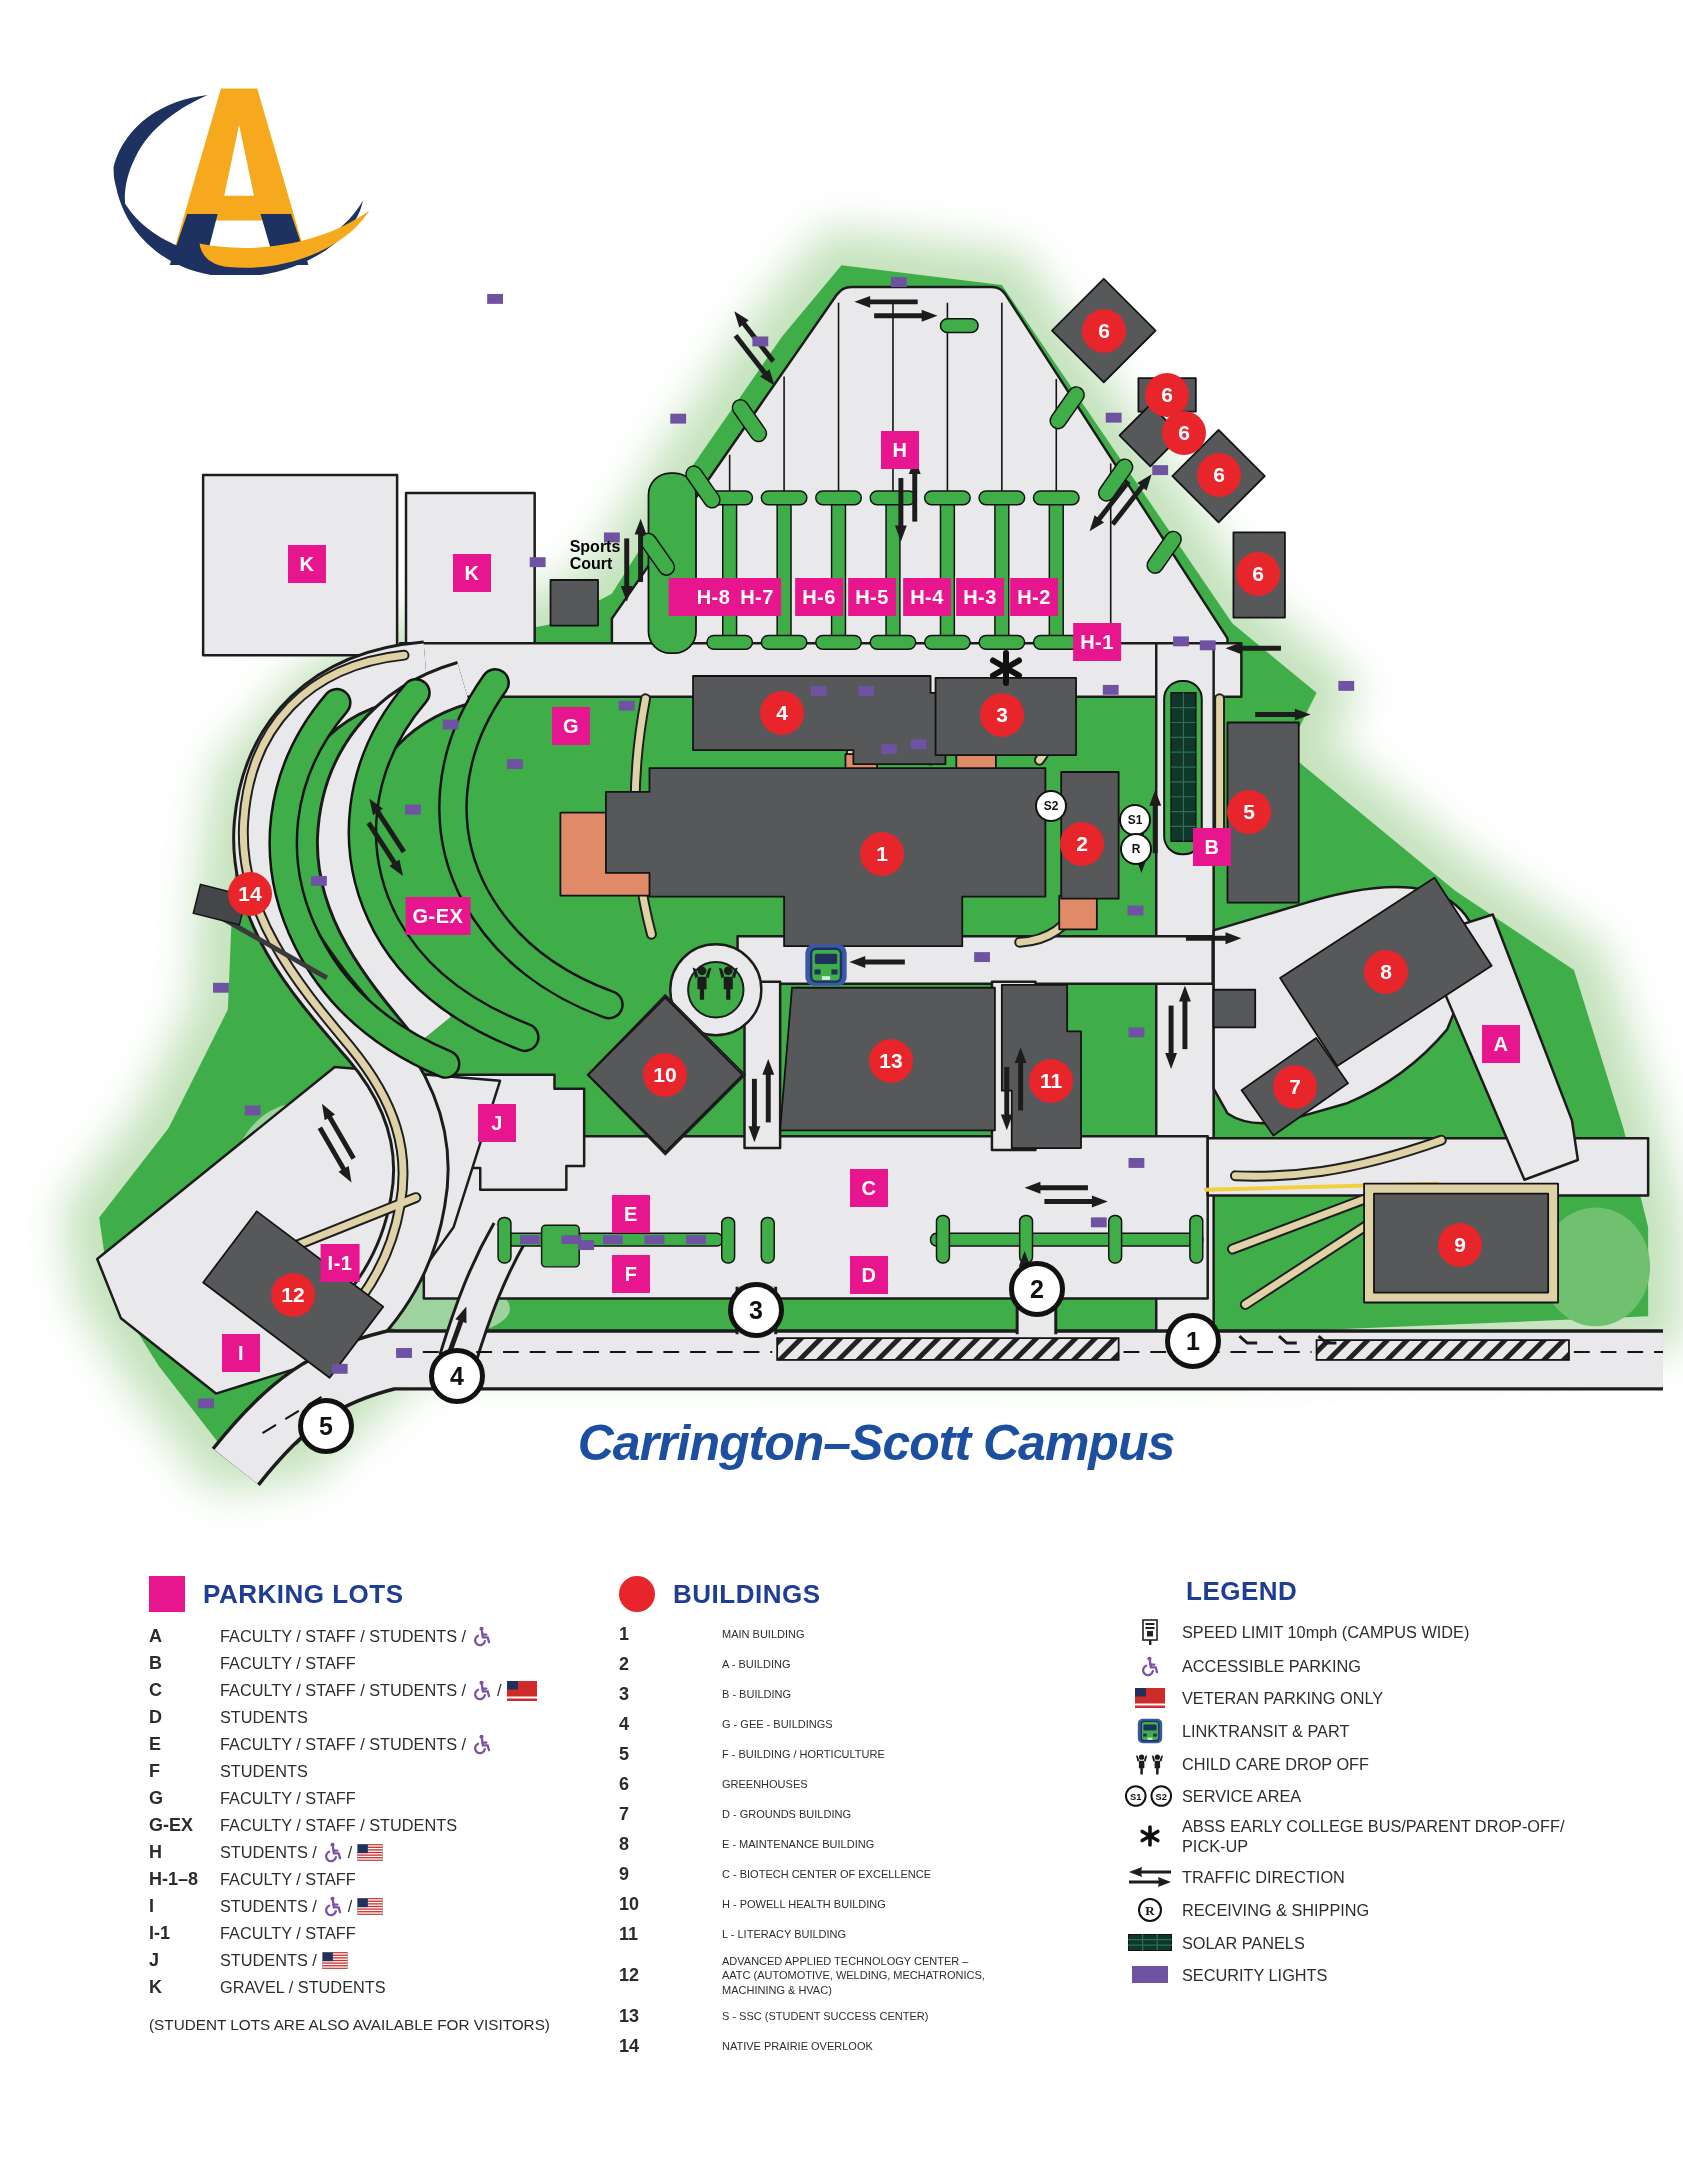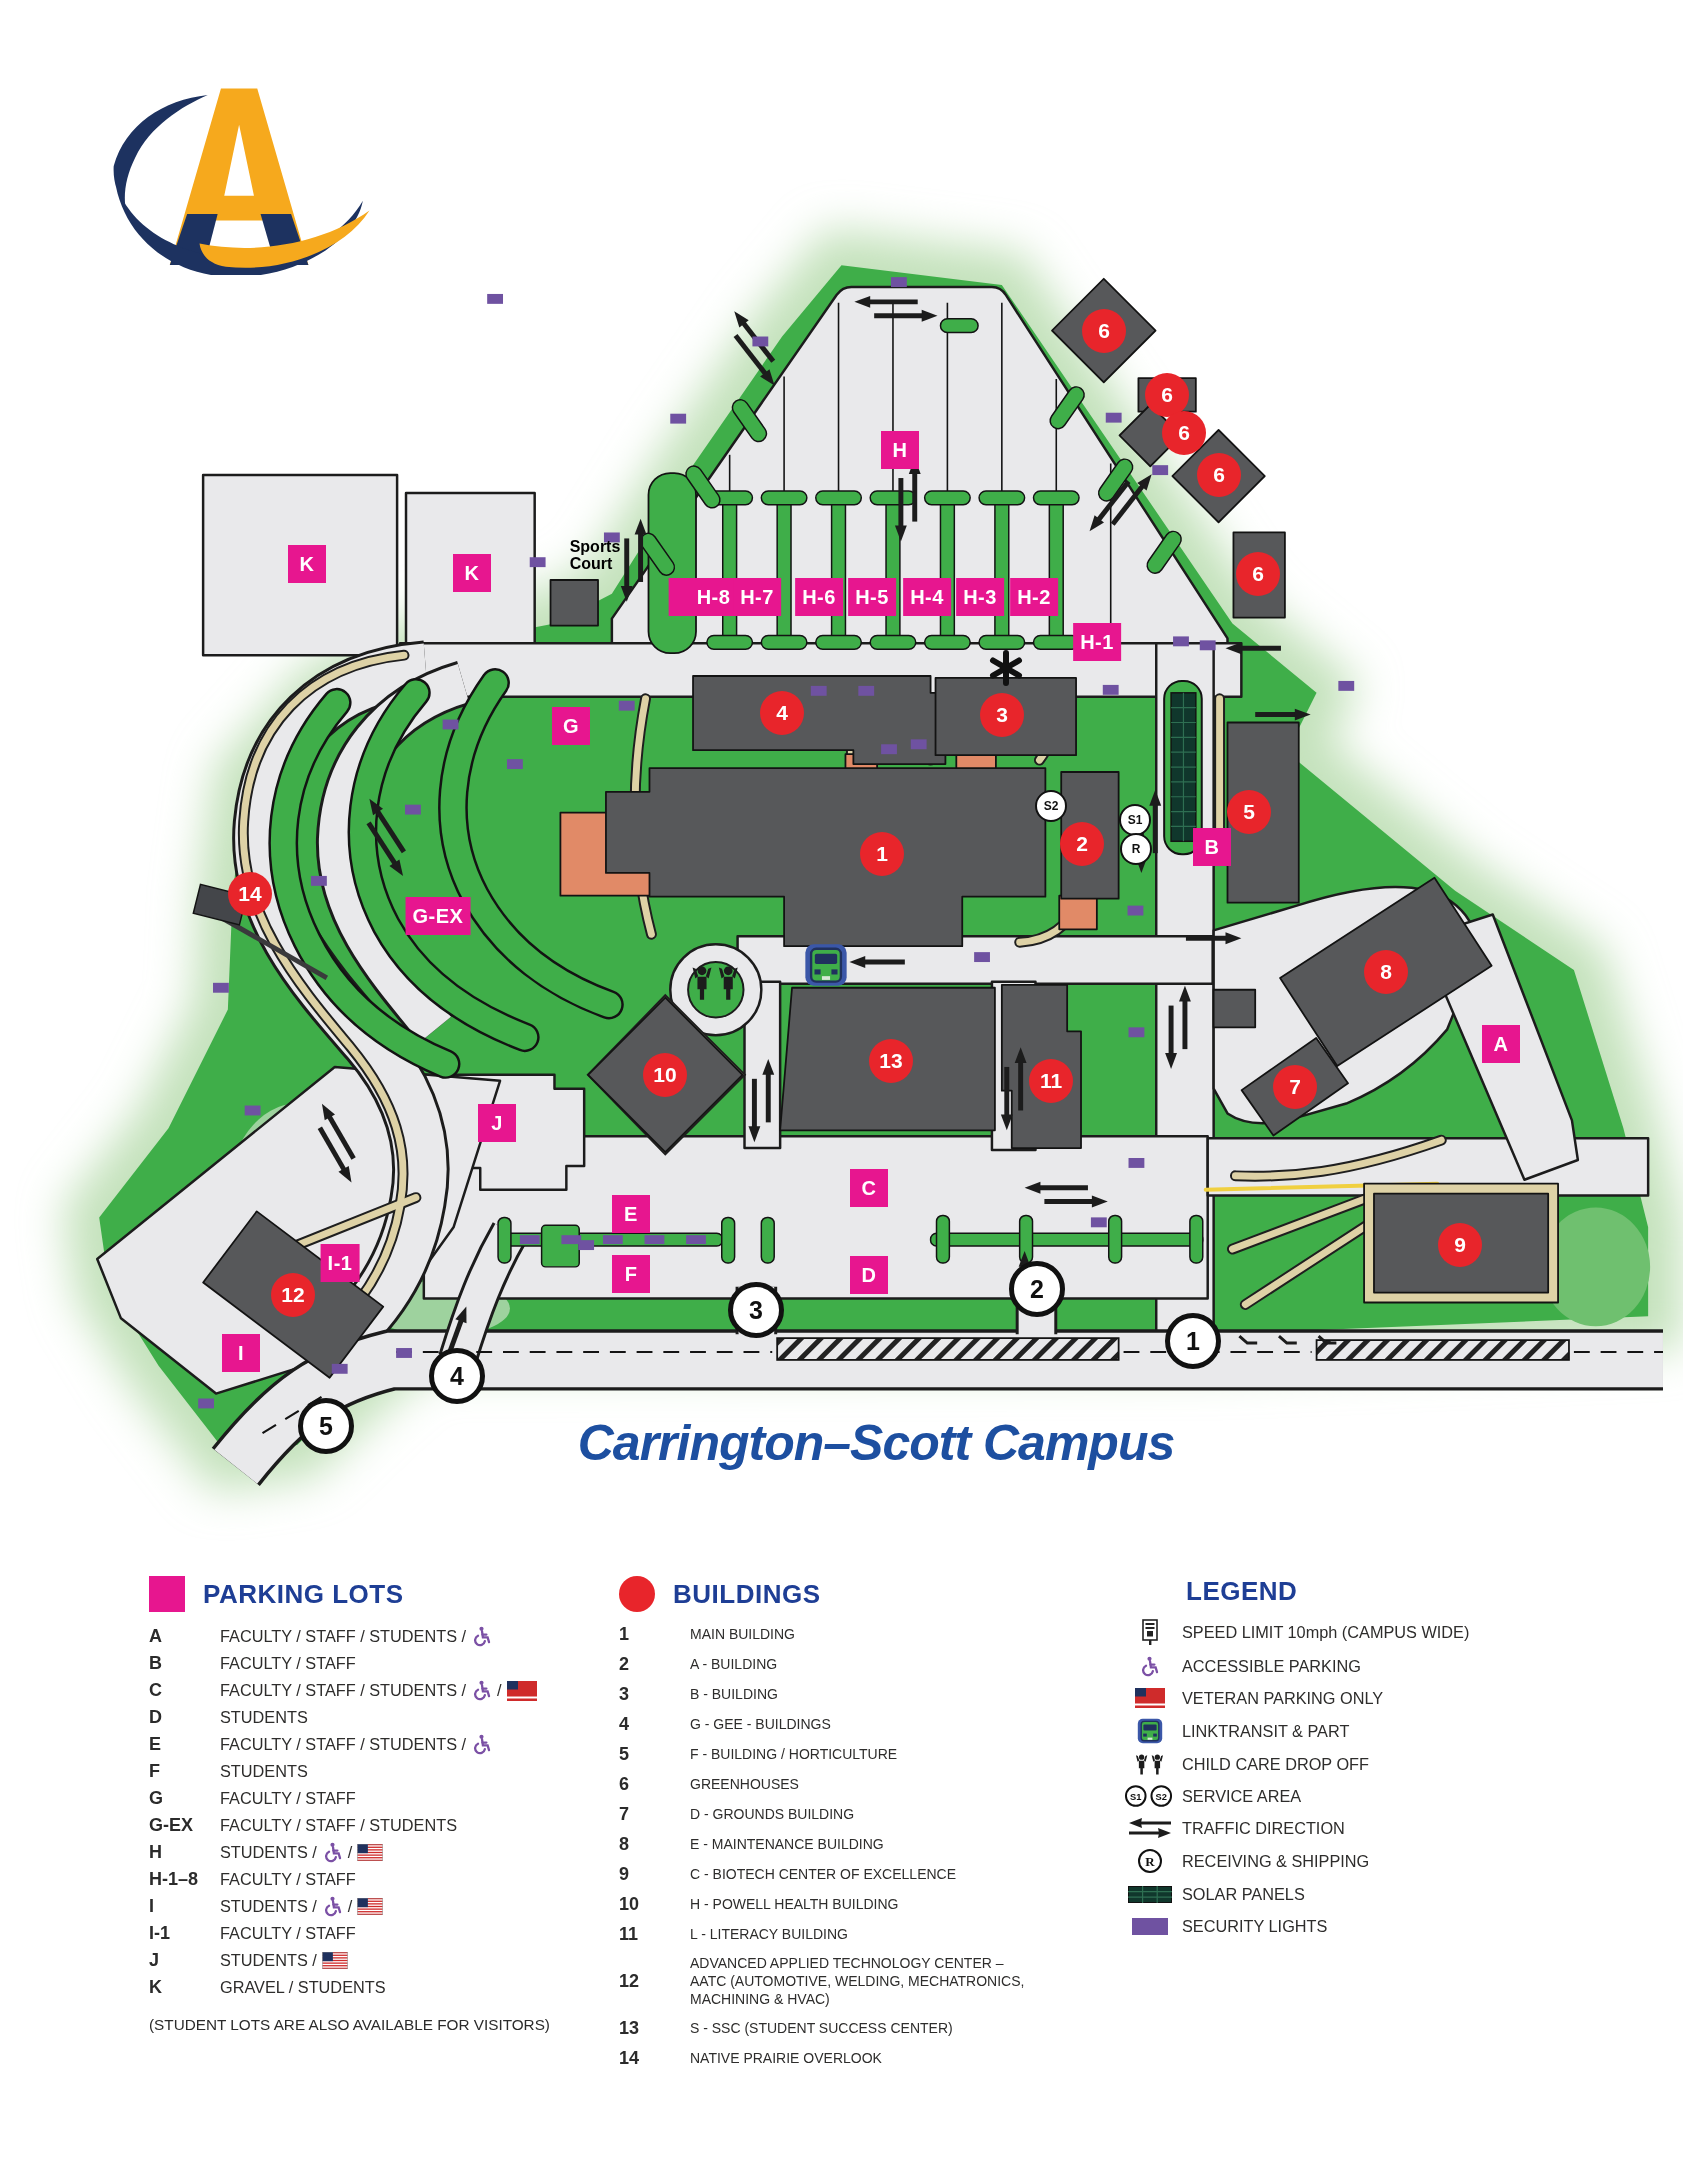--- a/index.html
+++ b/index.html
@@ -48,21 +48,21 @@
   .col-header{display:flex;align-items:center;gap:18px;margin-bottom:12px;}
   .hdr-text{font-size:26px;font-weight:bold;color:#1e3e95;letter-spacing:0.5px;}
   .sw-parking{width:36px;height:36px;background:#e7168f;}
   .sw-building{width:36px;height:36px;border-radius:50%;background:#e8252b;}
   .plist-row{display:flex;align-items:center;margin:2px 0;min-height:25px;}
   .plist-code{width:71px;font-weight:bold;font-size:18px;color:#2b2b2b;flex:none;}
   .plist-desc{font-size:16.3px;display:flex;align-items:center;gap:5px;flex-wrap:wrap;}
   .plist-note{margin-top:16px;font-size:15.3px;color:#2b2b2b;}
   .blist-row{display:flex;align-items:center;margin:0 0 9px 0;min-height:20px;}
   .blist-num{width:71px;font-weight:bold;font-size:18px;color:#2b2b2b;flex:none;align-self:center;}
-  .blist-name{font-size:14px;white-space:pre-line;line-height:1.3;}
+  .blist-name{font-size:11px;white-space:pre-line;line-height:1.3;margin-left:32px;}
   .llist-row{display:flex;align-items:center;margin:0 0 8px 0;min-height:24px;}
   .llist-icon{width:65px;flex:none;display:flex;justify-content:center;align-items:center;}
   .llist-label{font-size:16.3px;white-space:pre-line;line-height:1.25;}
 </style>
 </head>
 <body>
 
 <svg class="abs" id="college-logo" style="left:84px;top:67px" width="297" height="208" viewBox="0 0 360 252">
   <g>
     <path d="M166,26 L210,26 L272,240 L234,240 L218,186 L158,186 L142,240 L104,240 Z
@@ -873,20 +873,33 @@
             <circle cx="12" cy="12" r="10" fill="#fff" stroke="#111" stroke-width="2"></circle>
             <text x="12" y="15.8" font-size="9.5" font-weight="bold" text-anchor="middle" font-family="Liberation Sans,sans-serif" fill="#111">S1</text>
             <circle cx="38" cy="12" r="10" fill="#fff" stroke="#111" stroke-width="2"></circle>
             <text x="38" y="15.8" font-size="9.5" font-weight="bold" text-anchor="middle" font-family="Liberation Sans,sans-serif" fill="#111">S2</text>
           </svg>
         </div>
         <div class="llist-label">SERVICE AREA</div>
       </div>
       <div class="llist-row">
         <div class="llist-icon">
+          <svg width="24" height="24" viewBox="0 0 24 24">
+            <g fill="#111">
+              <rect x="10.2" y="1.2" width="3.6" height="21.6" rx="1.8"></rect>
+              <rect x="10.2" y="1.2" width="3.6" height="21.6" rx="1.8" transform="rotate(60 12 12)"></rect>
+              <rect x="10.2" y="1.2" width="3.6" height="21.6" rx="1.8" transform="rotate(120 12 12)"></rect>
+            </g>
+          </svg>
+        </div>
+        <div class="llist-label">ABSS EARLY COLLEGE BUS/PARENT DROP-OFF/
+PICK-UP</div>
+      </div>
+      <div class="llist-row">
+        <div class="llist-icon">
           <svg width="46" height="24" viewBox="0 0 46 24">
             <g stroke="#1c1c1c" stroke-width="3" fill="#1c1c1c">
               <line x1="12" y1="7" x2="44" y2="7"></line>
               <path d="M14,7 L15,2 L2,7 L15,12 Z" stroke="none"></path>
               <line x1="2" y1="17" x2="34" y2="17"></line>
               <path d="M32,17 L31,12 L44,17 L31,22 Z" stroke="none"></path>
             </g>
           </svg>
         </div>
         <div class="llist-label">TRAFFIC DIRECTION</div>

